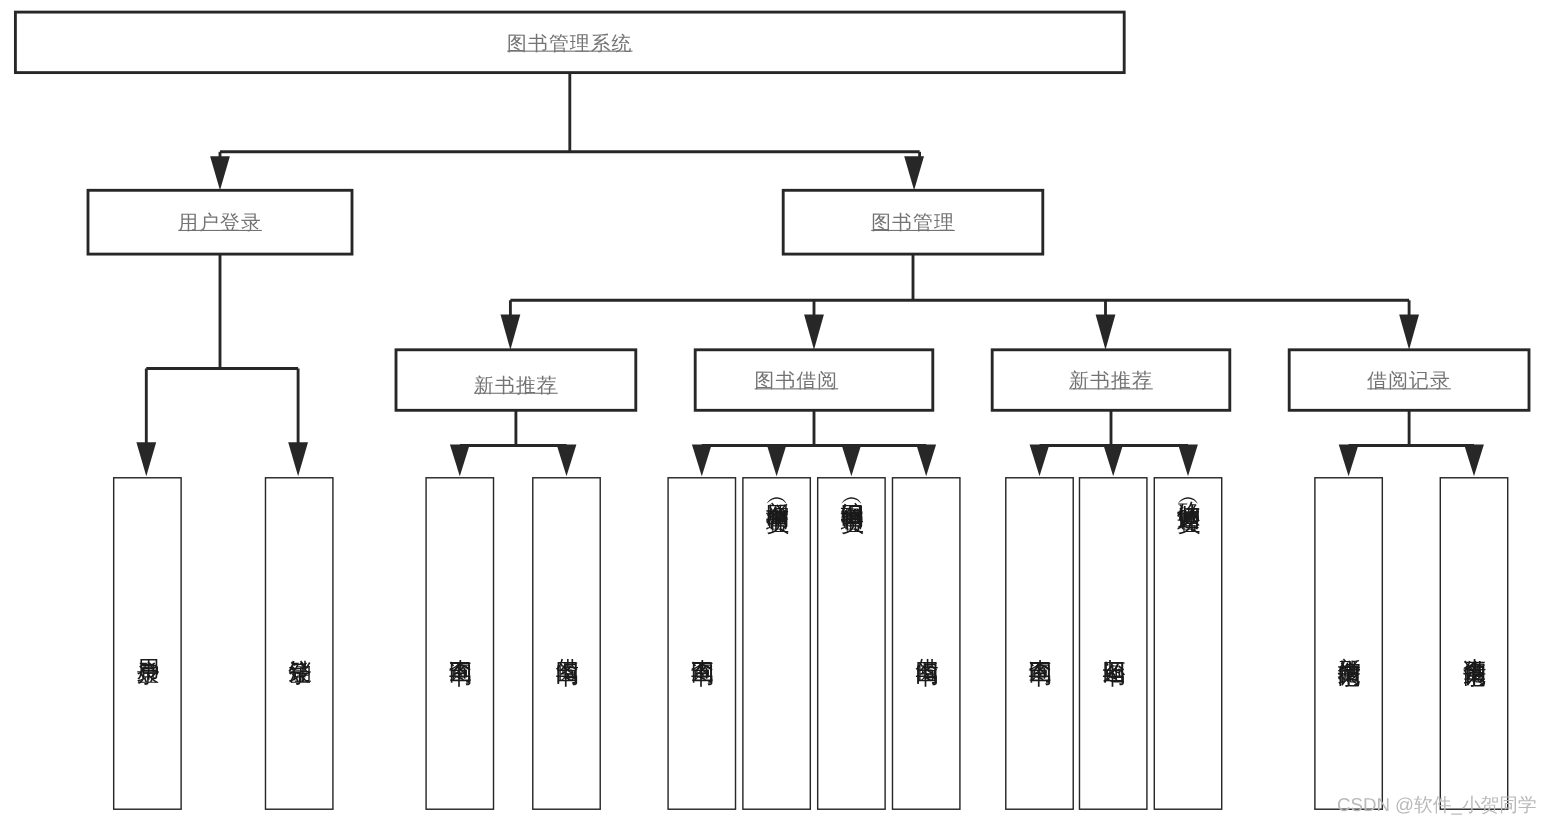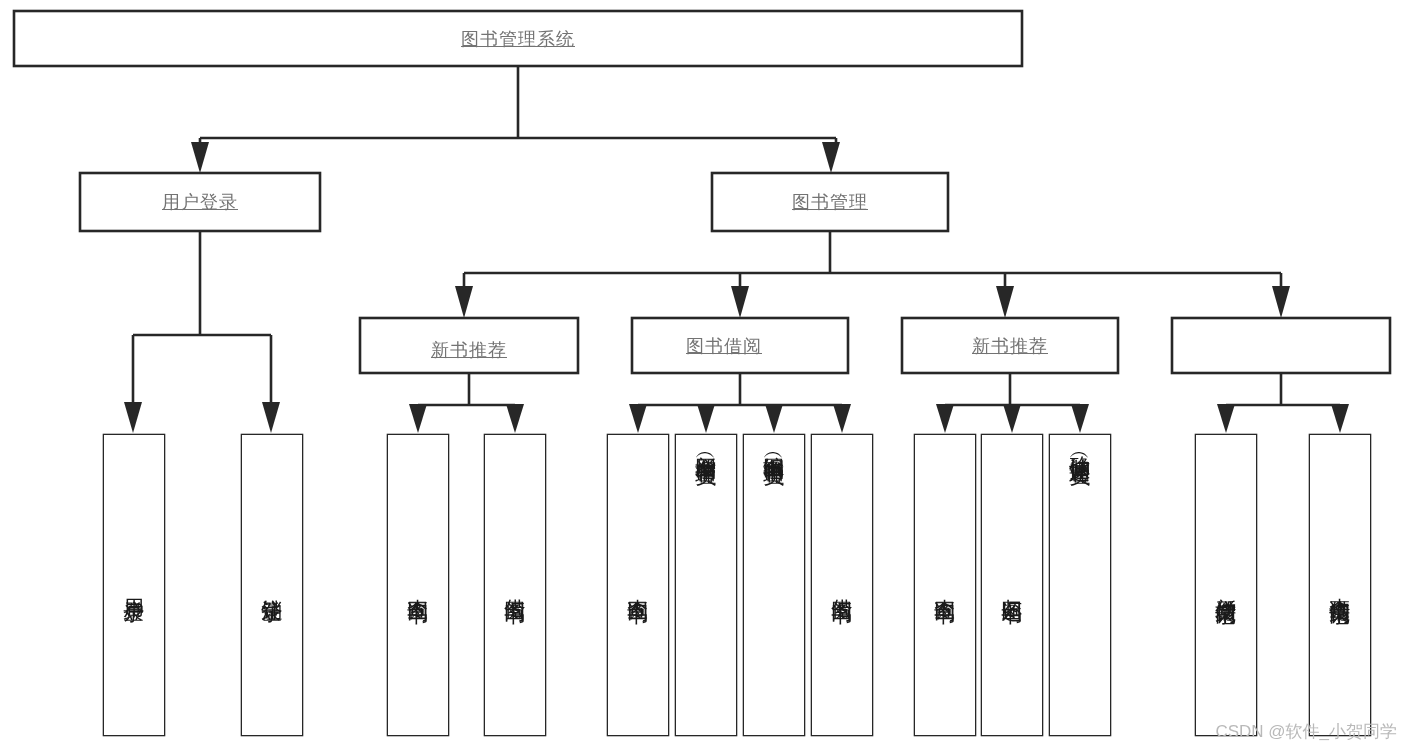--- a/index.html
+++ b/index.html
@@ -209,20 +209,21 @@
   <div class="h-box-label" style="left:80px; top:173px; width:240px; height:58px;">用户登录</div>
 
   <div class="h-box-label" style="left:712px; top:173px; width:236px; height:58px;border-radius:18px;">图书管理</div>
 
   <div class="h-box-label" style="left:360px; top:328px; width:218px; height:44px;">新书推荐</div>
 
   <div class="h-box-label" style="left:616px; top:318px; width:216px; height:55px;">图书借阅</div>
 
   <div class="h-box-label" style="left:902px; top:318px; width:216px; height:55px;">新书推荐</div>
 
+  <div class="h-box-label" style="left:1172px; top:318px; width:218px; height:55px;">借阅记录</div>
 
   <div class="vert-box" style="left:104px; top:435px; width:60px; height:300px; border:none;">
     <span class="vert-text centered">用户登录</span>
   </div>
 
   <div class="vert-box" style="left:242px; top:435px; width:60px; height:300px; border:none;">
     <span class="vert-text centered">注销登录</span>
   </div>
 
   <div class="vert-box" style="left:388px; top:435px; width:60px; height:300px; border:none;">

